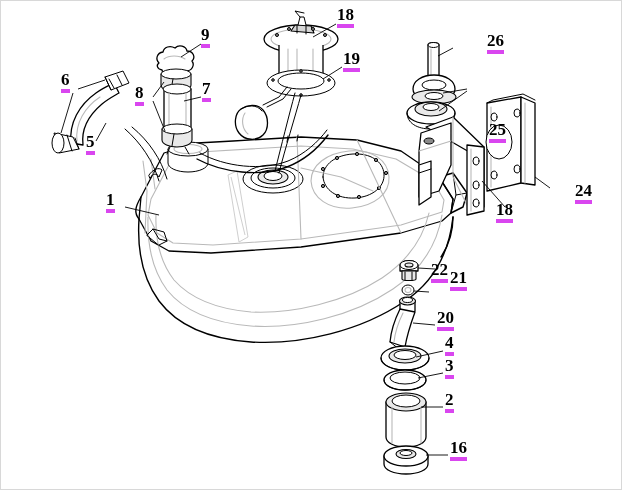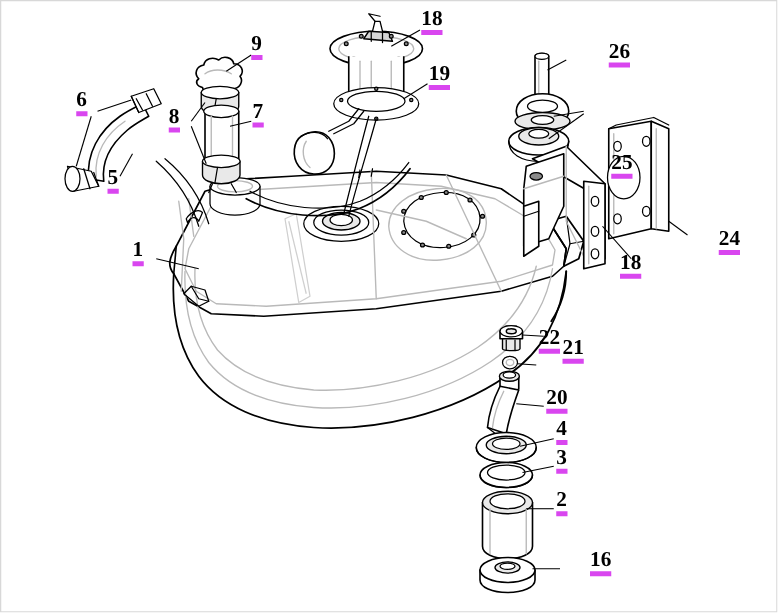--- a/index.html
+++ b/index.html
@@ -377,21 +377,21 @@
   </svg>
 
   <div class="callout" style="left:105px; top:190px;">1</div>
   <div class="callout" style="left:444px; top:390px;">2</div>
   <div class="callout" style="left:444px; top:356px;">3</div>
   <div class="callout" style="left:444px; top:333px;">4</div>
   <div class="callout" style="left:85px;  top:132px;">5</div>
   <div class="callout" style="left:60px;  top:70px;">6</div>
   <div class="callout" style="left:201px; top:79px;">7</div>
   <div class="callout" style="left:134px; top:83px;">8</div>
-  <div class="callout" style="left:471px; top:438px;">16</div>
+  <div class="callout" style="left:449px; top:438px;">16</div>
   <div class="callout" style="left:200px; top:25px;">9</div>
   <div class="callout" style="left:336px; top:5px;">18</div>
   <div class="callout" style="left:342px; top:49px;">19</div>
   <div class="callout" style="left:436px; top:308px;font-family:Liberation Serif, serif;">20</div>
   <div class="callout" style="left:436px; top:268px;margin-left:13px;">21</div>
   <div class="callout" style="left:430px; top:260px;">22</div>
   <div class="callout" style="left:495px; top:200px;">18</div>
   <div class="callout" style="left:574px; top:181px;">24</div>
   <div class="callout" style="left:488px; top:72px;margin-top:48px;">25</div>
   <div class="callout" style="left:454px; top:31px;margin-left:32px;">26</div>

